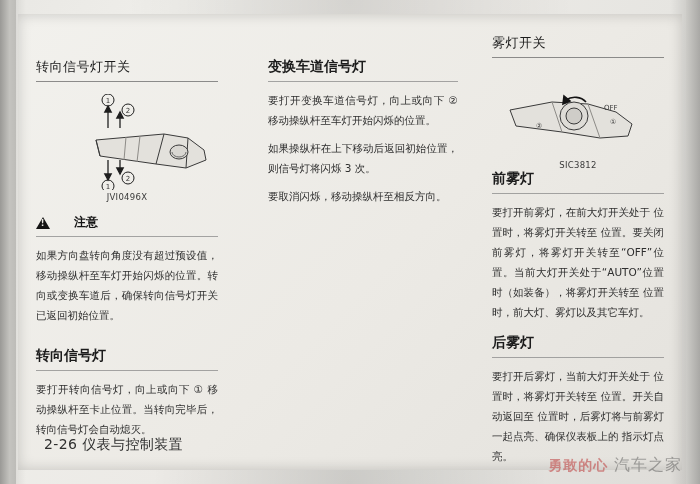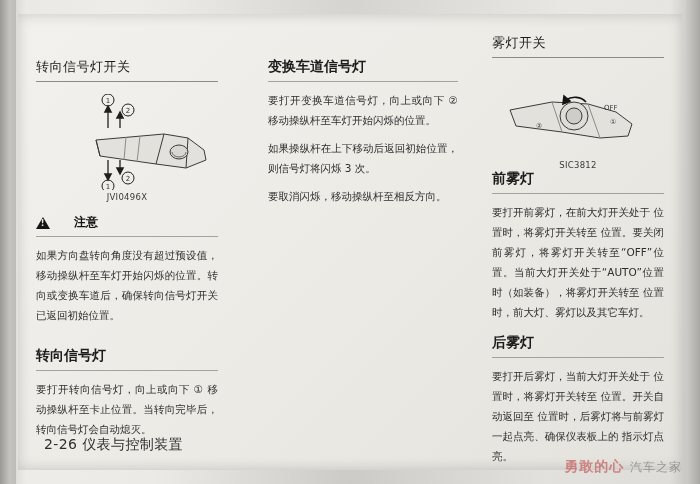--- a/index.html
+++ b/index.html
@@ -52,21 +52,21 @@
 
   
   #c3{left:492px;top:34px;width:172px;}
   .fog-fig{position:relative;height:92px;margin-top:8px;}
 
   .footer{position:absolute;left:44px;bottom:30px;font-size:14px;color:#2f2f2f;letter-spacing:.4px;}
   .wm{
     position:absolute;right:18px;bottom:8px;font-size:14px;font-weight:bold;
     color:rgba(190,60,60,.55);letter-spacing:1px;
   }
-  .wm .sub{color:rgba(70,70,70,.45);font-size:12px;font-weight:normal;}
+  .wm .sub{color:rgba(70,70,70,.45);font-size:16px;font-weight:normal;}
   .spine{
     position:absolute;left:0;top:0;width:16px;height:484px;
     background:linear-gradient(90deg,#9a9996,#c4c3bf 60%,#bdbcb8);
   }
   .edge-r{
     position:absolute;right:0;top:0;width:14px;height:484px;
     background:linear-gradient(270deg,#a9a8a5,#cdccc8);
   }
   .p{margin:8px 0 0 0;}
   .tiny{font-size:7px;fill:#333;}

